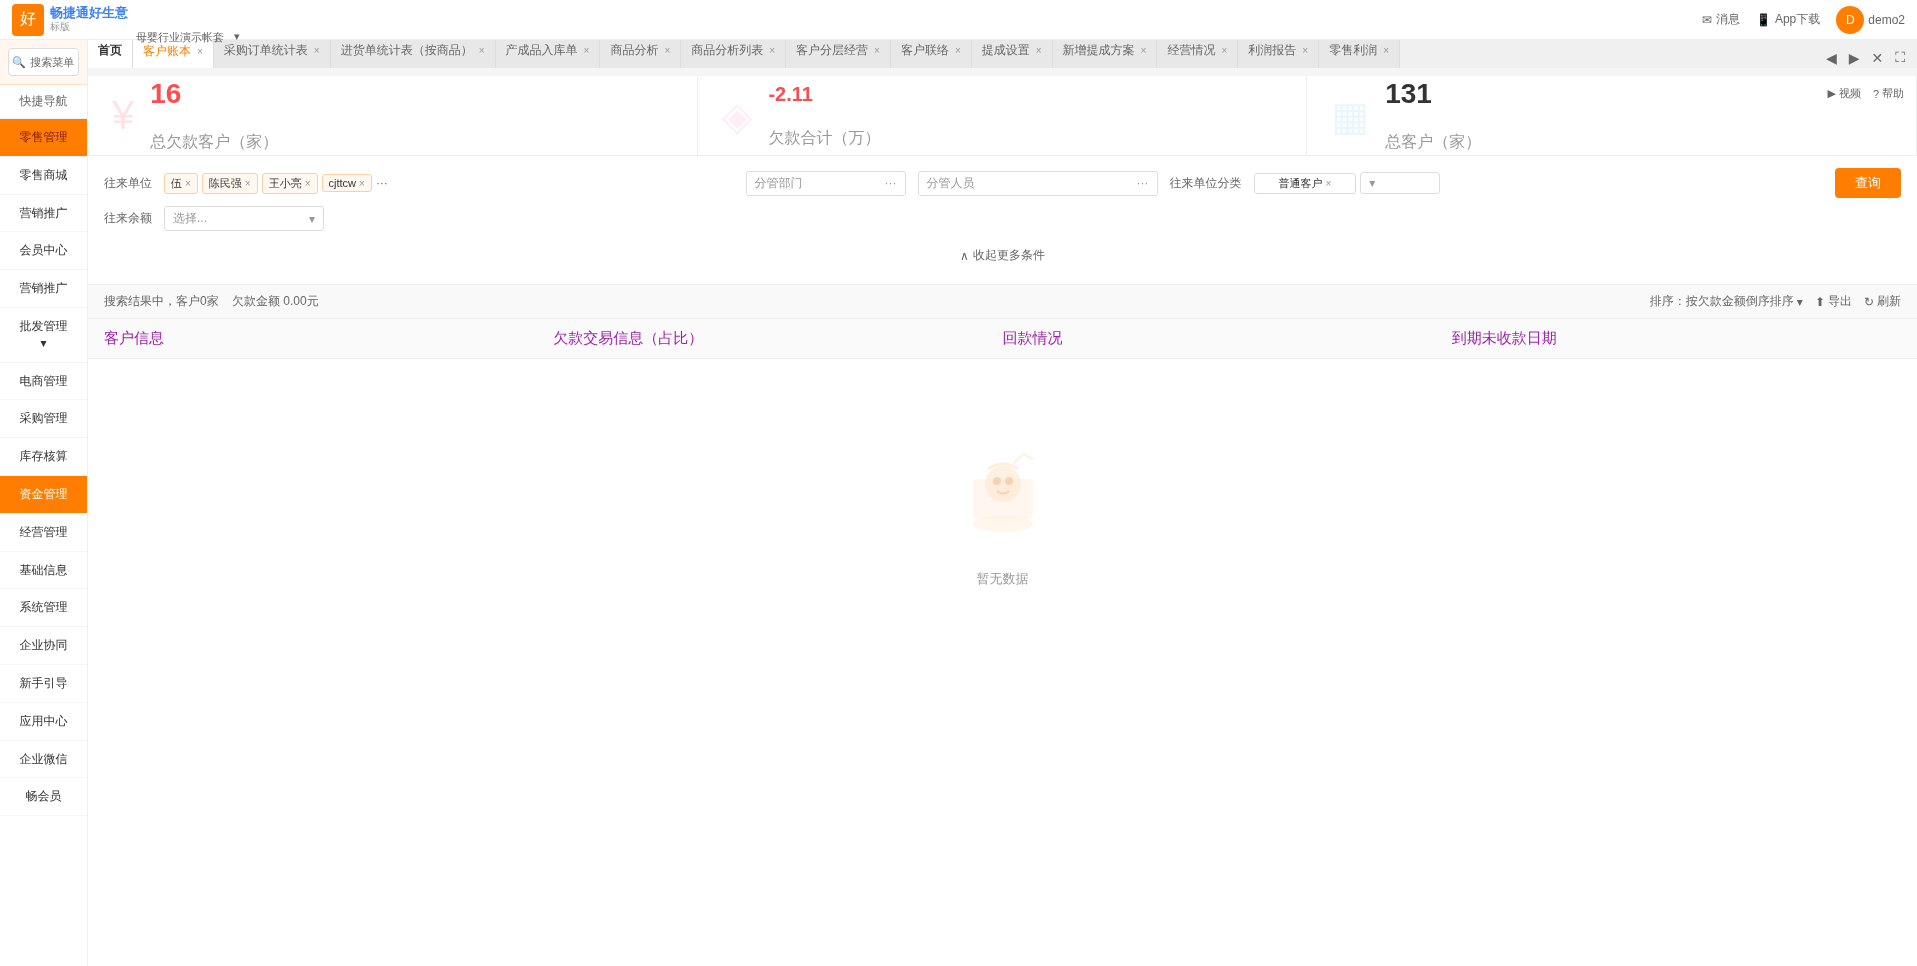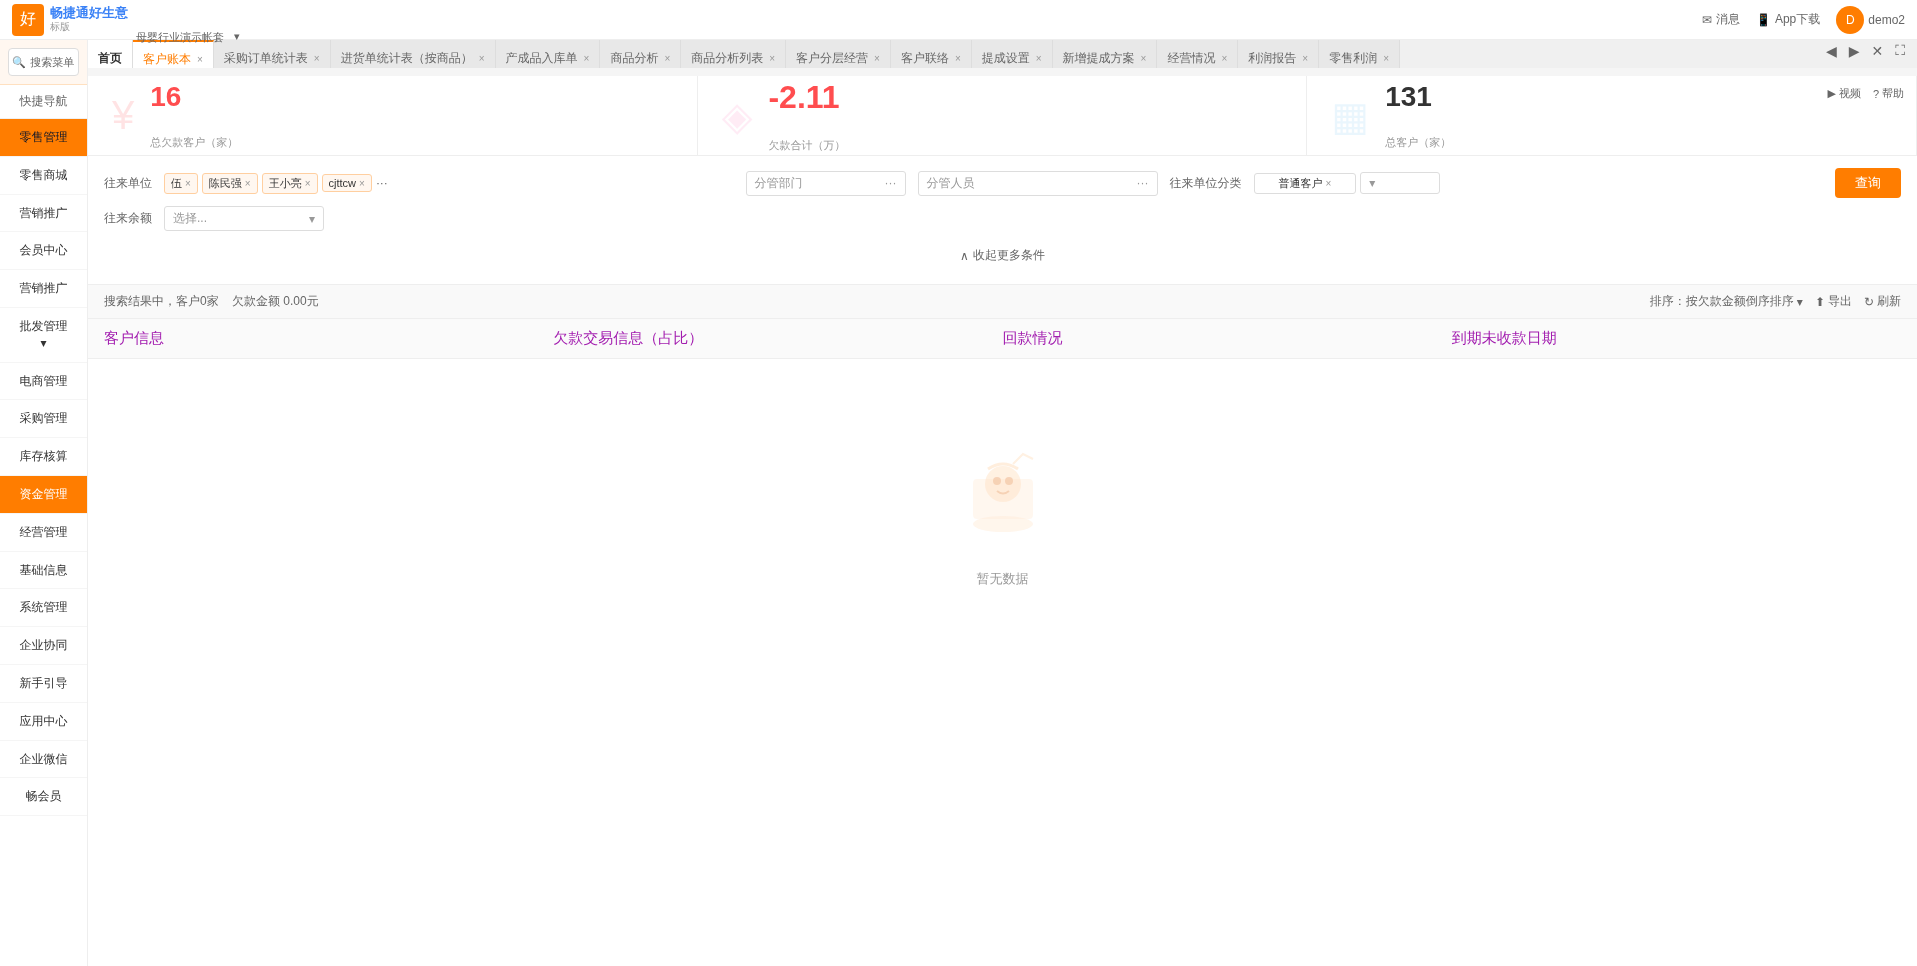--- a/index.html
+++ b/index.html
@@ -28,21 +28,21 @@
     .dropdown-btn { font-size: 11px; color: #666; cursor: pointer; display: flex; align-items: flex-start; gap: 10px; margin-top: 36px; }
     .top-bar-right { display: flex; align-items: center; gap: 16px; }
     .top-right-item { display: flex; align-items: center; gap: 4px; font-size: 12px; color: #666; cursor: pointer; }
     .avatar { width: 28px; height: 28px; border-radius: 50%; background: #ff7d00; display: flex; align-items: center; justify-content: center; color: white; font-size: 12px; }
 
     
     .nav-tabs {
       height: 28px;
       background: #f0f0f0;
       display: flex;
-      align-items: flex-start;
+      align-items: flex-end;
       position: fixed;
       top: 40px;
       left: 88px;
       right: 0;
       z-index: 99;
       overflow: hidden;
     }
     .nav-tab {
       height: 36px;
       padding: 0 10px;
@@ -117,21 +117,21 @@
       flex-direction: column;
       align-items: center;
       justify-content: center;
       font-size: 12px;
       color: #333;
       cursor: pointer;
       border-bottom: 1px solid #f5f5f5;
       text-align: center;
       line-height: 1.4;
     }
-    .sidebar-item.active { background: #ff7d00; color: #0f172a; }
+    .sidebar-item.active { background: #ff7d00; color: #7f1d1d; }
 
     
     .main-content {
       margin-top: 76px;
       margin-left: 88px;
       padding: 0;
       min-height: calc(100vh - 76px);
       background: #fff;
     }
 
@@ -156,21 +156,21 @@
       margin-right: 16px;
       opacity: 0.15;
     }
     .stat-icon.red { color: #ff4d4f; }
     .stat-icon.pink { color: #ff85c2; }
     .stat-icon.blue { color: #7ac5f7; }
     .stat-values { display: flex; flex-direction: column; gap: 20px; }
     .stat-number { font-size: 28px; font-weight: bold; }
     .stat-number.red { color: #ff4d4f; }
     .stat-number.dark { color: #333; }
-    .stat-label { font-size: 11px; color: #999; margin-top: 2px; }
+    .stat-label { font-size: 16px; color: #999; margin-top: 2px; }
     .stat-top-right {
       position: absolute;
       top: 10px;
       right: 12px;
       display: flex;
       gap: 12px;
     }
     .help-btn { font-size: 11px; color: #666; cursor: pointer; display: flex; align-items: center; gap: 3px; }
 
     
@@ -473,21 +473,21 @@
     <div class="stat-item">
       <div class="stat-icon red">¥</div>
       <div class="stat-values">
         <span class="stat-number red">16</span>
         <span class="stat-label">总欠款客户（家）</span>
       </div>
     </div>
     <div class="stat-item">
       <div class="stat-icon pink">◈</div>
       <div class="stat-values">
-        <span class="stat-number red" style="font-size:32px;">-2.11</span>
+        <span class="stat-number red" style="font-size:20px;">-2.11</span>
         <span class="stat-label">欠款合计（万）</span>
       </div>
     </div>
     <div class="stat-item">
       <div class="stat-top-right">
         <span class="help-btn">▶ <span>视频</span></span>
         <span class="help-btn">? <span>帮助</span></span>
       </div>
       <div class="stat-icon blue">▦</div>
       <div class="stat-values">

